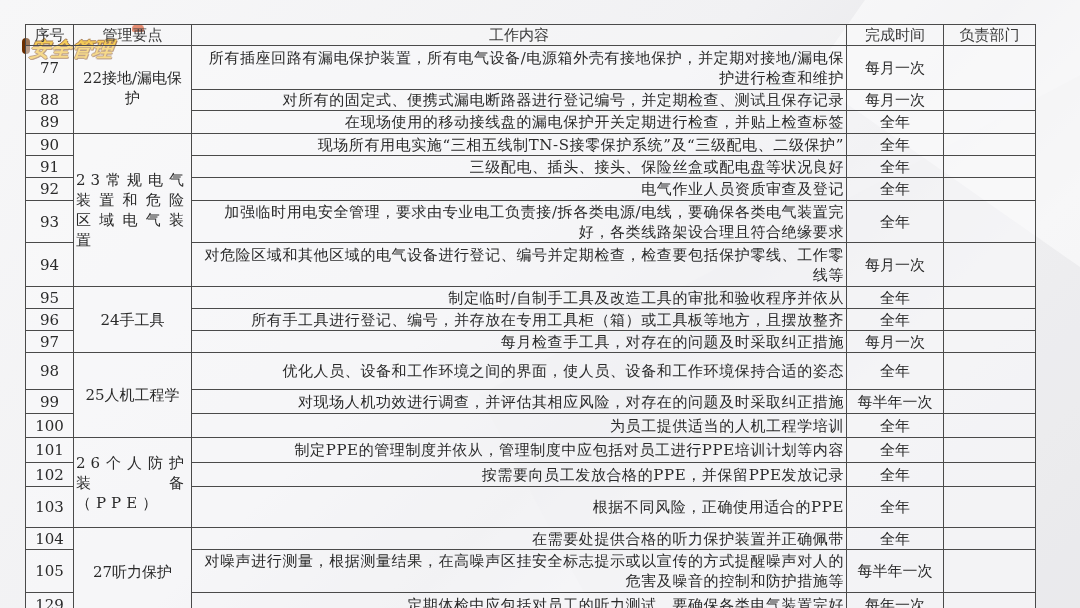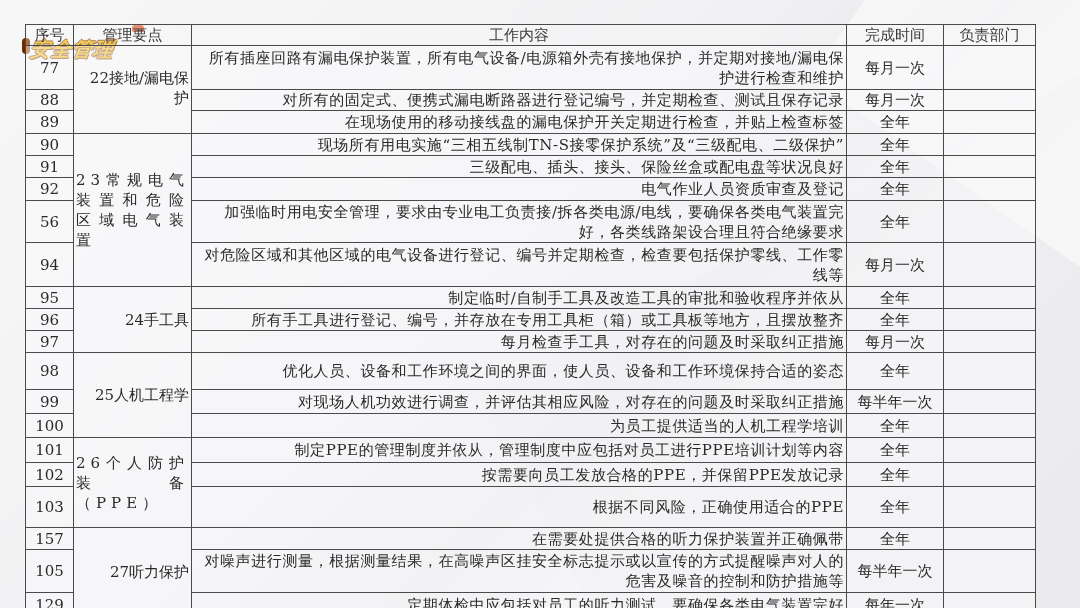--- a/index.html
+++ b/index.html
@@ -43,21 +43,21 @@
     border: 1.5px solid #4a4a4a;
     padding: 0 2px;
     font-size: 15px; line-height: 20px;
     font-weight: normal;
     vertical-align: middle;
     background: rgba(250,250,251,0.55);
     overflow: hidden;
   }
   table.grid th { color: #3a3a3a; font-size: 15px; background: rgba(248,248,250,0.35); }
   .c-no { text-align: center; }
-  .c-pt { text-align: right; letter-spacing: 0px; }
+  .c-pt { text-align: center; letter-spacing: 0px; }
   .c-pt.just { text-align: justify; text-align-last: left; }
   .c-ct { text-align: right; letter-spacing: 0.6px; }
   .c-tm { text-align: center; }
   .c-dp { text-align: center; }
   .spaced { letter-spacing: 5px; margin-left: 22px; }
 </style>
 </head>
 <body>
 
 <div class="bg-shape s1"></div>
@@ -126,21 +126,21 @@
     </tr>
 
     <tr style="height:23px">
       <td class="c-no">92</td>
       <td class="c-ct">电气作业人员资质审查及登记</td>
       <td class="c-tm">全年</td>
       <td class="c-dp"></td>
     </tr>
 
     <tr style="height:42px">
-      <td class="c-no">56</td>
+      <td class="c-no">93</td>
       <td class="c-ct">加强临时用电安全管理，要求由专业电工负责接/拆各类电源/电线，要确保各类电气装置完好，各类线路架设合理且符合绝缘要求</td>
       <td class="c-tm">全年</td>
       <td class="c-dp"></td>
     </tr>
 
     <tr style="height:44px">
       <td class="c-no">94</td>
       <td class="c-ct">对危险区域和其他区域的电气设备进行登记、编号并定期检查，检查要包括保护零线、工作零线等</td>
       <td class="c-tm">每月一次</td>
       <td class="c-dp"></td>
@@ -206,21 +206,21 @@
     </tr>
 
     <tr style="height:41px">
       <td class="c-no">103</td>
       <td class="c-ct">根据不同风险，正确使用适合的PPE</td>
       <td class="c-tm">全年</td>
       <td class="c-dp"></td>
     </tr>
 
     <tr style="height:22px">
-      <td class="c-no">157</td>
+      <td class="c-no">104</td>
       <td class="c-pt" rowspan="3">27听力保护</td>
       <td class="c-ct">在需要处提供合格的听力保护装置并正确佩带</td>
       <td class="c-tm">全年</td>
       <td class="c-dp"></td>
     </tr>
 
     <tr style="height:43px">
       <td class="c-no">105</td>
       <td class="c-ct">对噪声进行测量，根据测量结果，在高噪声区挂安全标志提示或以宣传的方式提醒噪声对人的危害及噪音的控制和防护措施等</td>
       <td class="c-tm">每半年一次</td>

